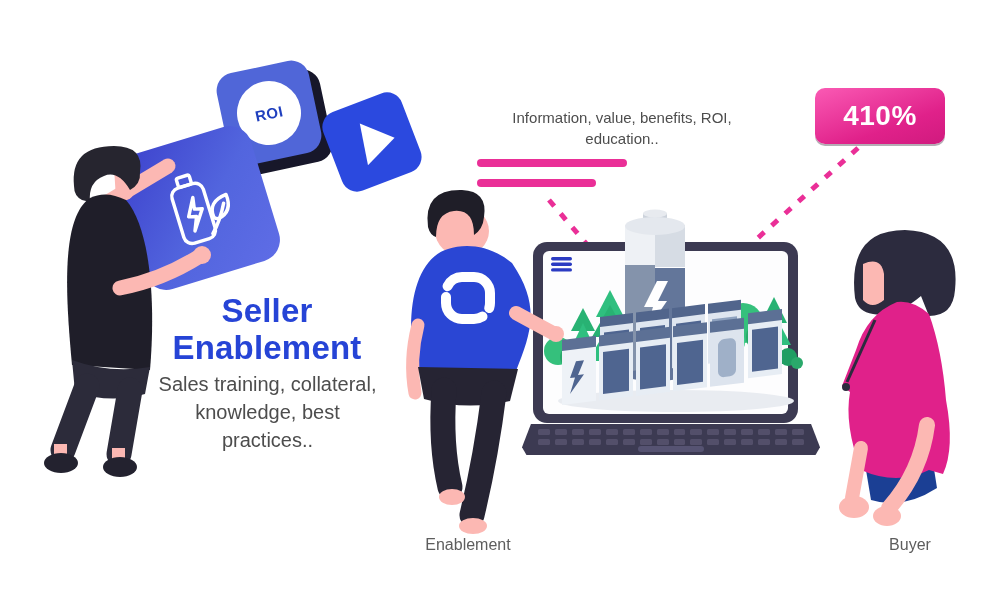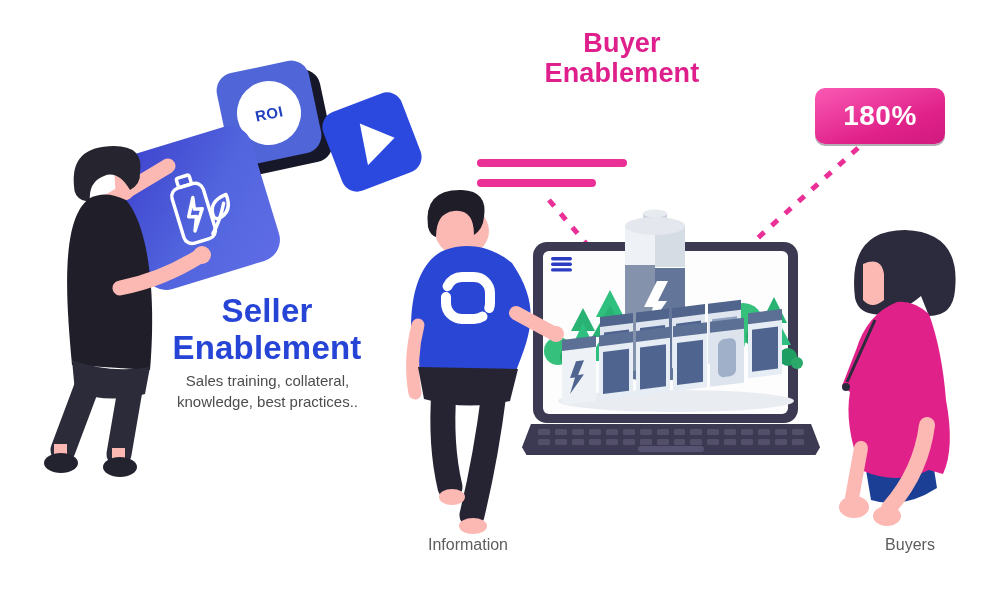--- a/index.html
+++ b/index.html
@@ -7,21 +7,21 @@
          font-family:"Liberation Sans",sans-serif;}
   .abs{position:absolute;}
   
   .buyer-title{position:absolute;left:512px;top:28px;width:220px;margin:0;text-align:center;
     font-size:27px;line-height:1.12;font-weight:bold;color:#de1f8c;letter-spacing:.2px;}
   .buyer-sub{position:absolute;left:487px;top:107px;width:270px;margin:0;text-align:center;
     font-size:15px;line-height:1.4;color:#4d4d4d;}
   .seller-title{position:absolute;left:157px;top:293px;width:220px;margin:0;text-align:center;
     font-size:33px;line-height:1.12;font-weight:bold;color:#2644d6;letter-spacing:.2px;}
   .seller-sub{position:absolute;left:150px;top:370px;width:235px;margin:0;text-align:center;
-    font-size:15px;line-height:1.4;color:#4d4d4d;}
+    font-size:20px;line-height:1.4;color:#4d4d4d;}
   
   .pink-line{position:absolute;height:8px;border-radius:4px;background:#ea2f97;}
   .line1{left:477px;top:159px;width:150px;}
   .line2{left:477px;top:179px;width:119px;}
   
   .badge{position:absolute;left:815px;top:88px;width:130px;height:56px;border-radius:10px;
     background:linear-gradient(160deg,#fa5ab4 0%,#e0218a 65%,#d01a7e 100%);
     display:flex;align-items:center;justify-content:center;
     box-shadow:0 2px 0 rgba(40,20,40,.35);}
   .badge span{color:#fff;font-size:28px;font-weight:bold;letter-spacing:.5px;}
@@ -52,29 +52,29 @@
     background:linear-gradient(135deg,#3c41cc 0%,#5265de 55%,#5f6de6 100%);transform:rotate(-17deg);}
   .card-play{left:330px;top:100px;width:84px;height:84px;border-radius:16px;background:#2b49df;
     transform:rotate(-21deg);}
   svg{display:block;}
 </style>
 </head>
 <body>
 
 <div class="stage">
 
-  <h2 class="buyer-title">Buyer Enablement</h2>
+  <p class="buyer-sub">Information, value, benefits, ROI, education..</p>
   <h2 class="seller-title">Seller Enablement</h2>
   <p class="seller-sub">Sales training, collateral, knowledge, best practices..</p>
 
   <div class="pink-line line1"></div>
   <div class="pink-line line2"></div>
 
   <div class="badge">
-    <span>180%</span>
+    <span>410%</span>
   </div>
 
   <svg class="abs" style="left:0;top:0;" width="1000" height="600" viewBox="0 0 1000 600">
     <line x1="549" y1="200" x2="595" y2="254" stroke="#ea2f97" stroke-width="5" stroke-dasharray="8 10"></line>
     <line x1="858" y1="148" x2="740" y2="254" stroke="#ea2f97" stroke-width="5" stroke-dasharray="8 10"></line>
   </svg>
 
   <div class="laptop-screen">
     <div class="laptop-screen-inner"></div>
   </div>
@@ -277,16 +277,16 @@
     <path d="M38,232 Q66,222 106,230 L112,268 Q78,290 46,280 Z" fill="#1b3f94"></path>
     <path d="M72,82 Q42,94 31,130 L17,166 L25,172 Q19,205 36,250 Q72,266 104,250 L118,254 Q130,228 121,180 Q117,130 104,94 Q88,80 72,82 Z" fill="#e0218a"></path>
     <path d="M50,100 L22,162" stroke="#2c2b3e" stroke-width="3" fill="none"></path>
     <circle cx="21" cy="167" r="4" fill="#2c2b3e"></circle>
     <path d="M102,205 Q96,252 64,288" stroke="#fcb8b3" stroke-width="16" stroke-linecap="round" fill="none"></path>
     <path d="M36,228 L27,278" stroke="#fcb8b3" stroke-width="14" stroke-linecap="round" fill="none"></path>
     <ellipse cx="29" cy="287" rx="15" ry="11" fill="#fcb8b3"></ellipse>
     <ellipse cx="62" cy="296" rx="14" ry="10" fill="#fcb8b3"></ellipse>
   </svg>
 
-  <div class="actor-label lbl-sales">Information</div>
-  <div class="actor-label lbl-buyers">Buyers</div>
+  <div class="actor-label lbl-sales">Enablement</div>
+  <div class="actor-label lbl-buyers">Buyer</div>
 
 </div>
 
 </body></html>

